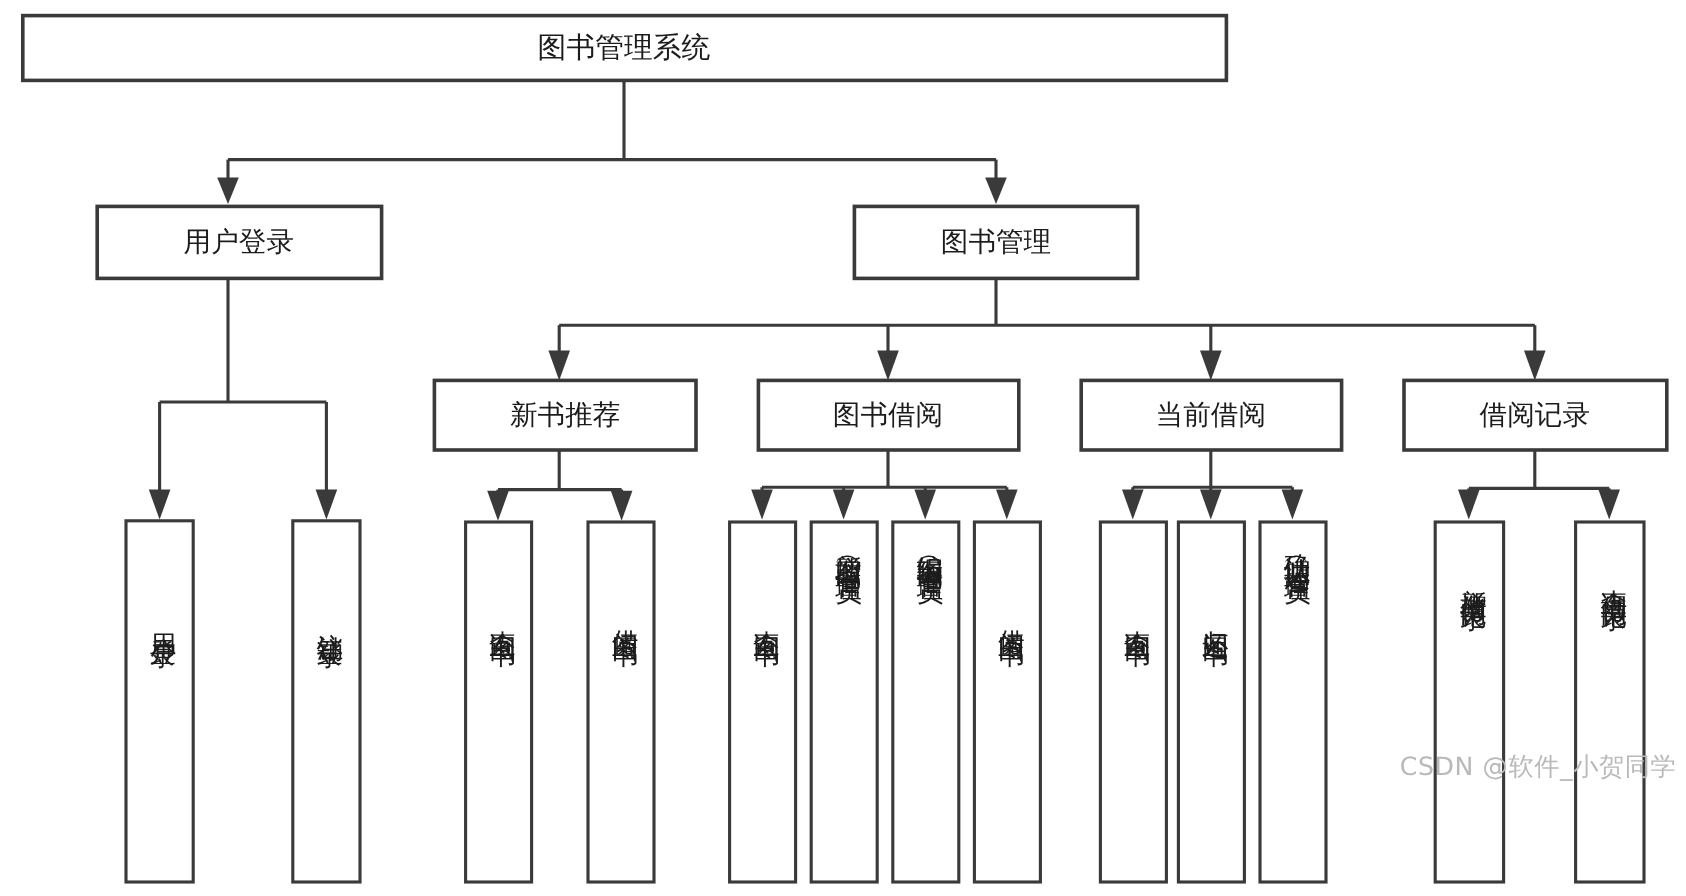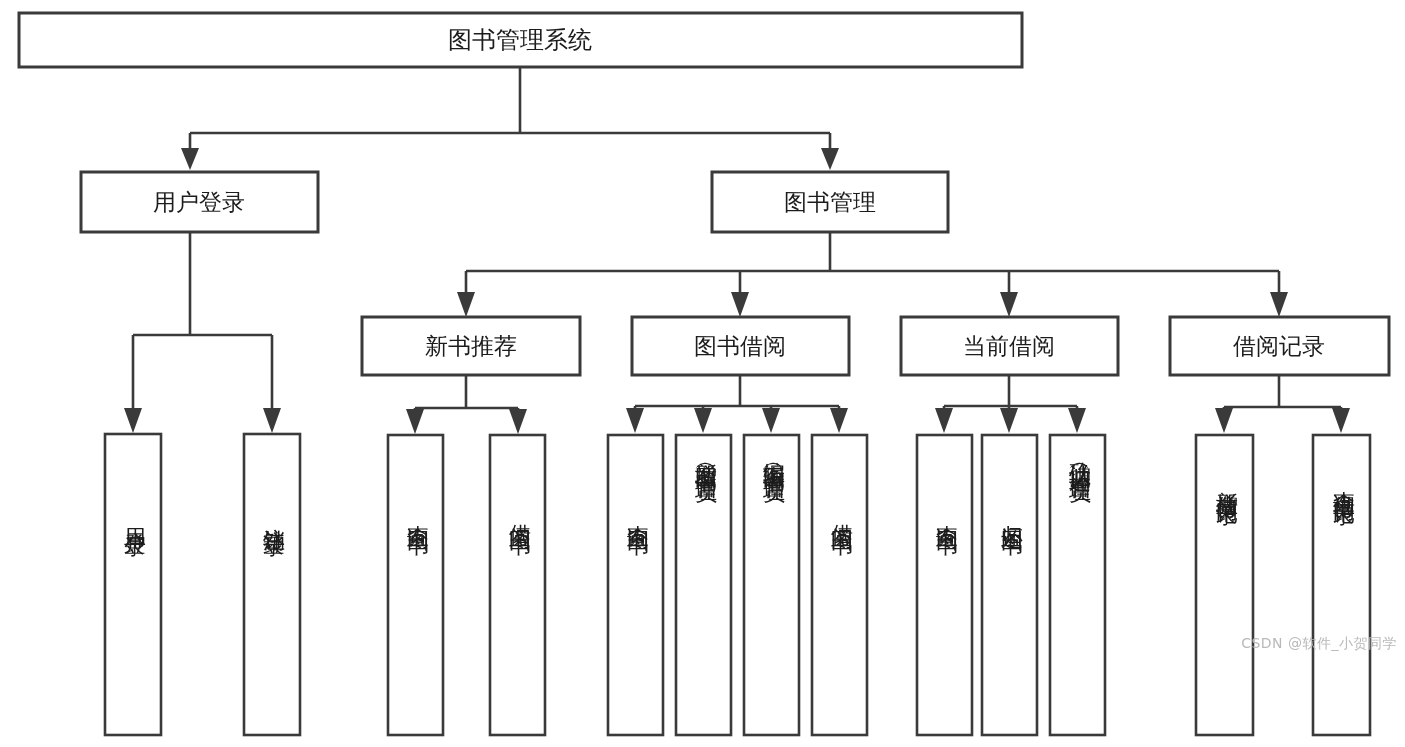--- a/index.html
+++ b/index.html
@@ -72,21 +72,21 @@
     color: #1c1c1c;
     white-space: nowrap;
     text-align: start;
     pointer-events: none;
   }
   .watermark {
     position: absolute;
     right: 8px;
     bottom: 4px;
     font-family: "DejaVu Sans", "Liberation Sans", sans-serif;
-    font-size: 14px;
+    font-size: 21px;
     color: #b9b9b9;
     white-space: nowrap;
     letter-spacing: 0.5px;
   }
 </style>
 </head>
 <body>
 
 <div id="diagram-root">
 

